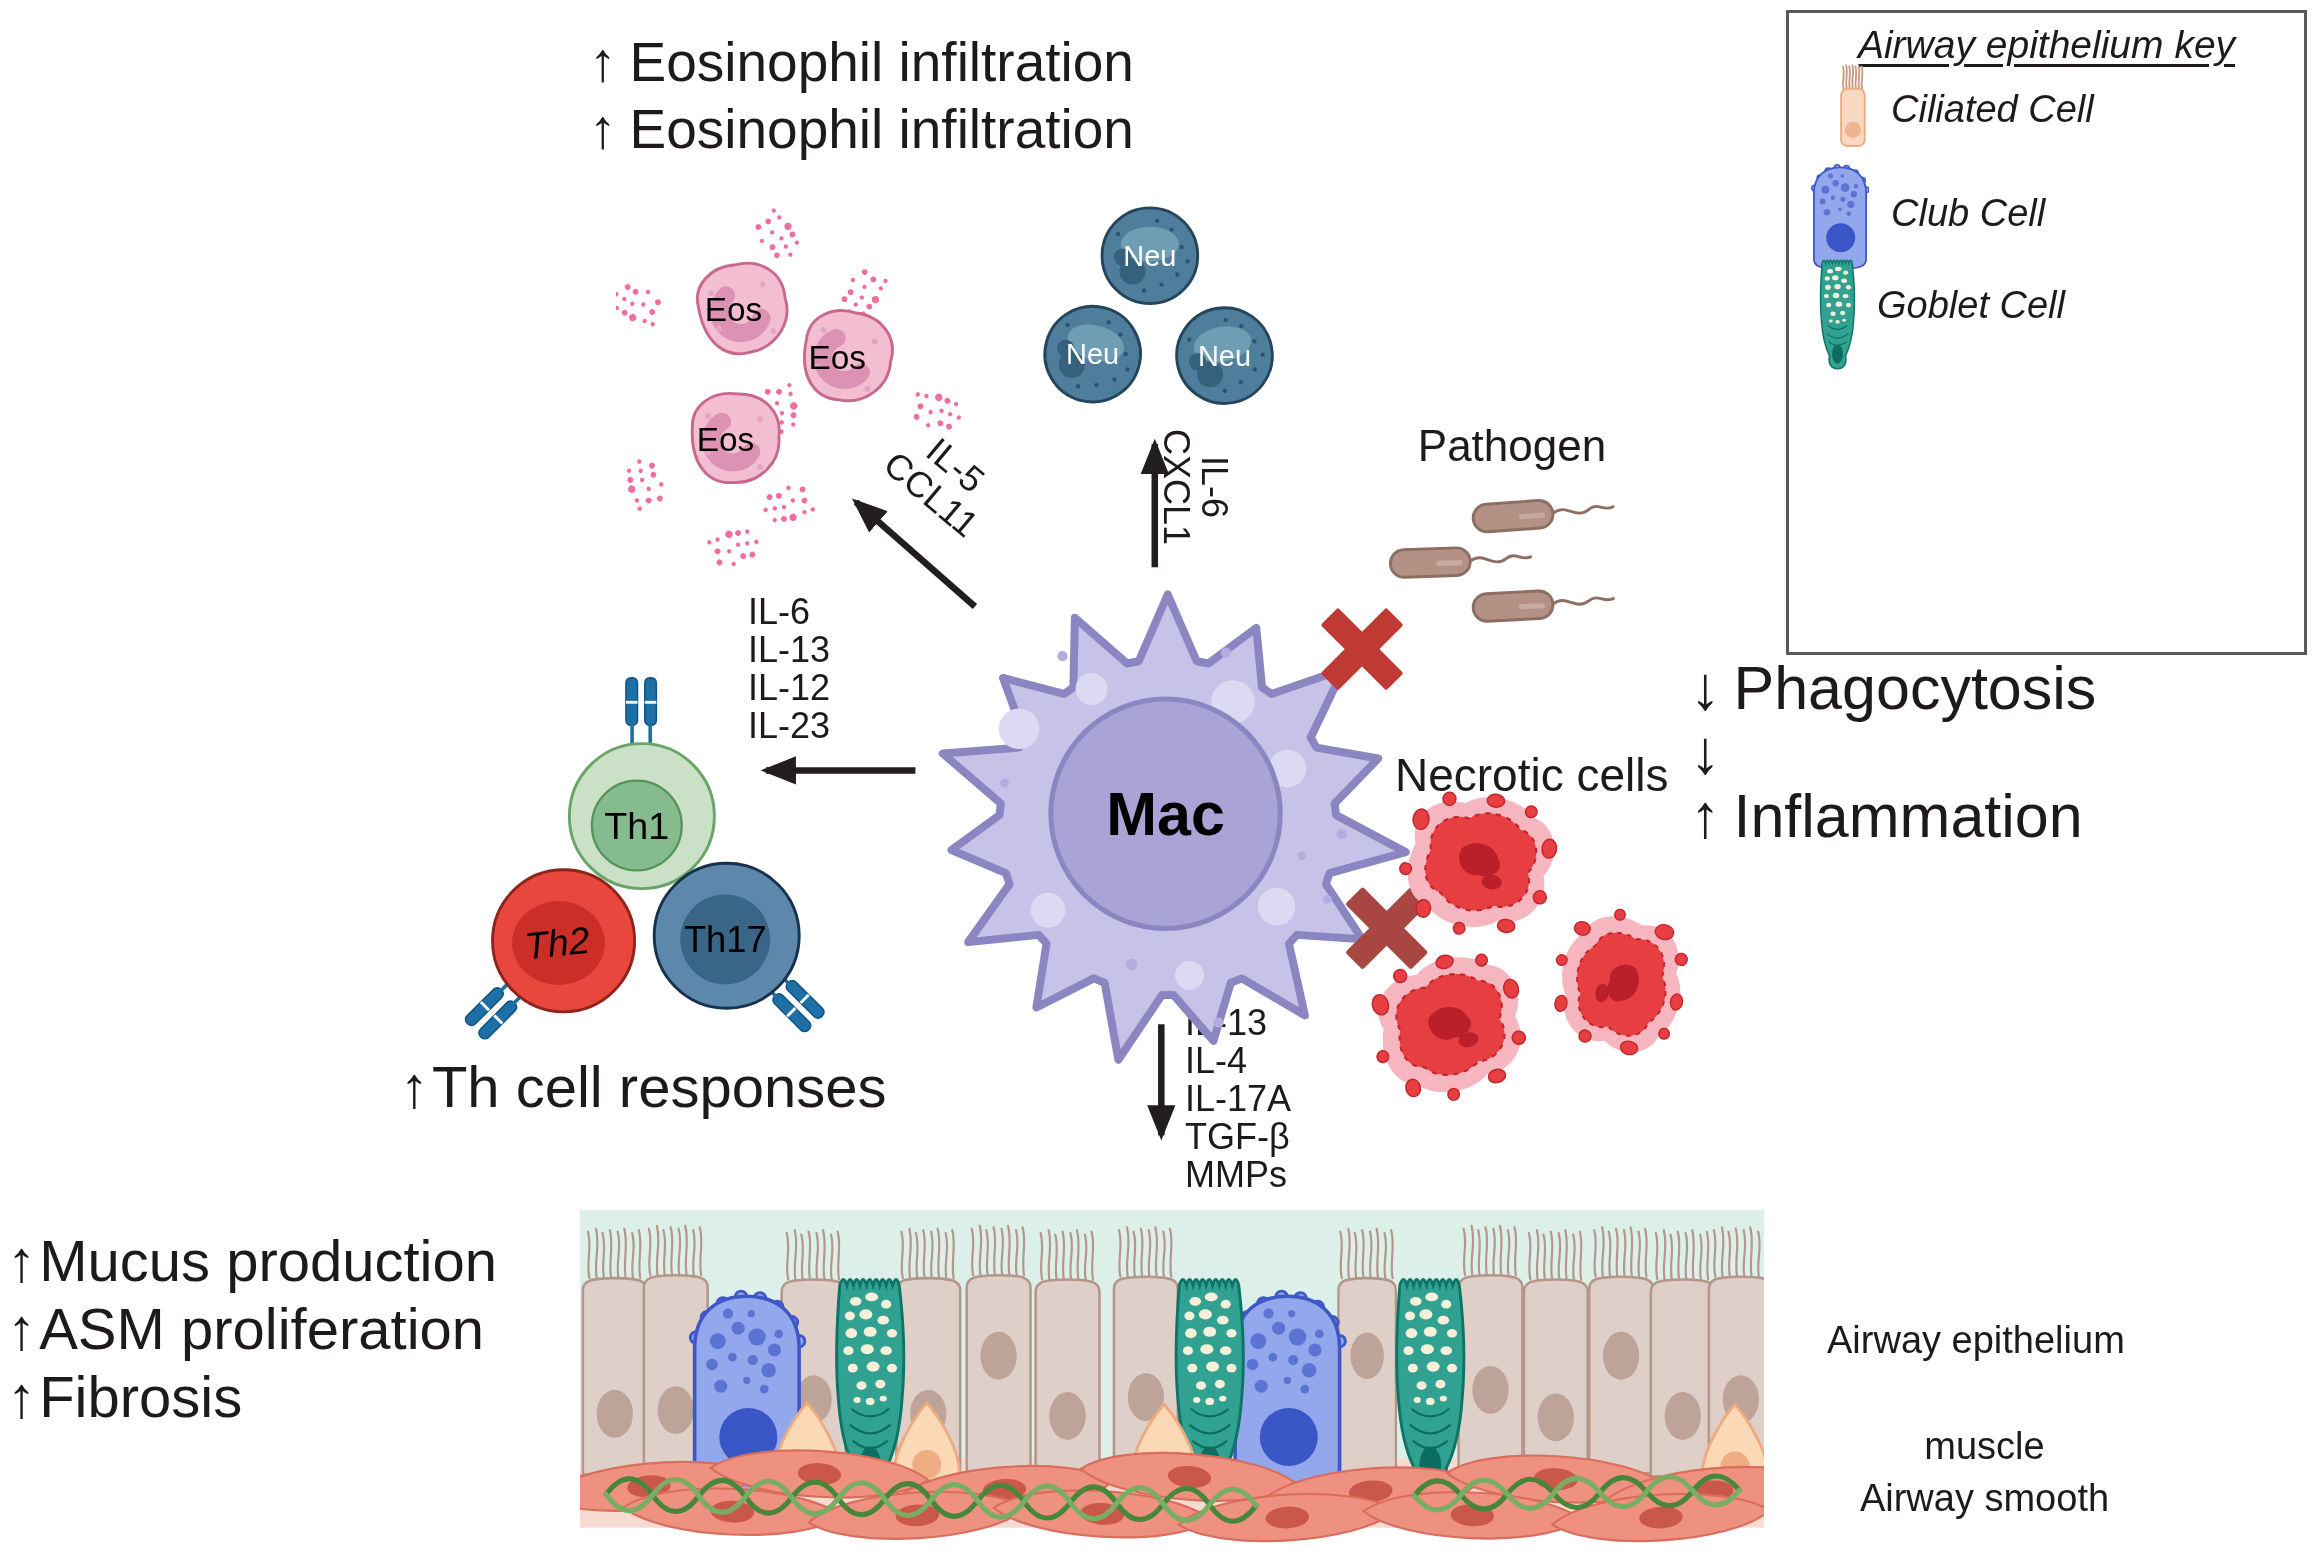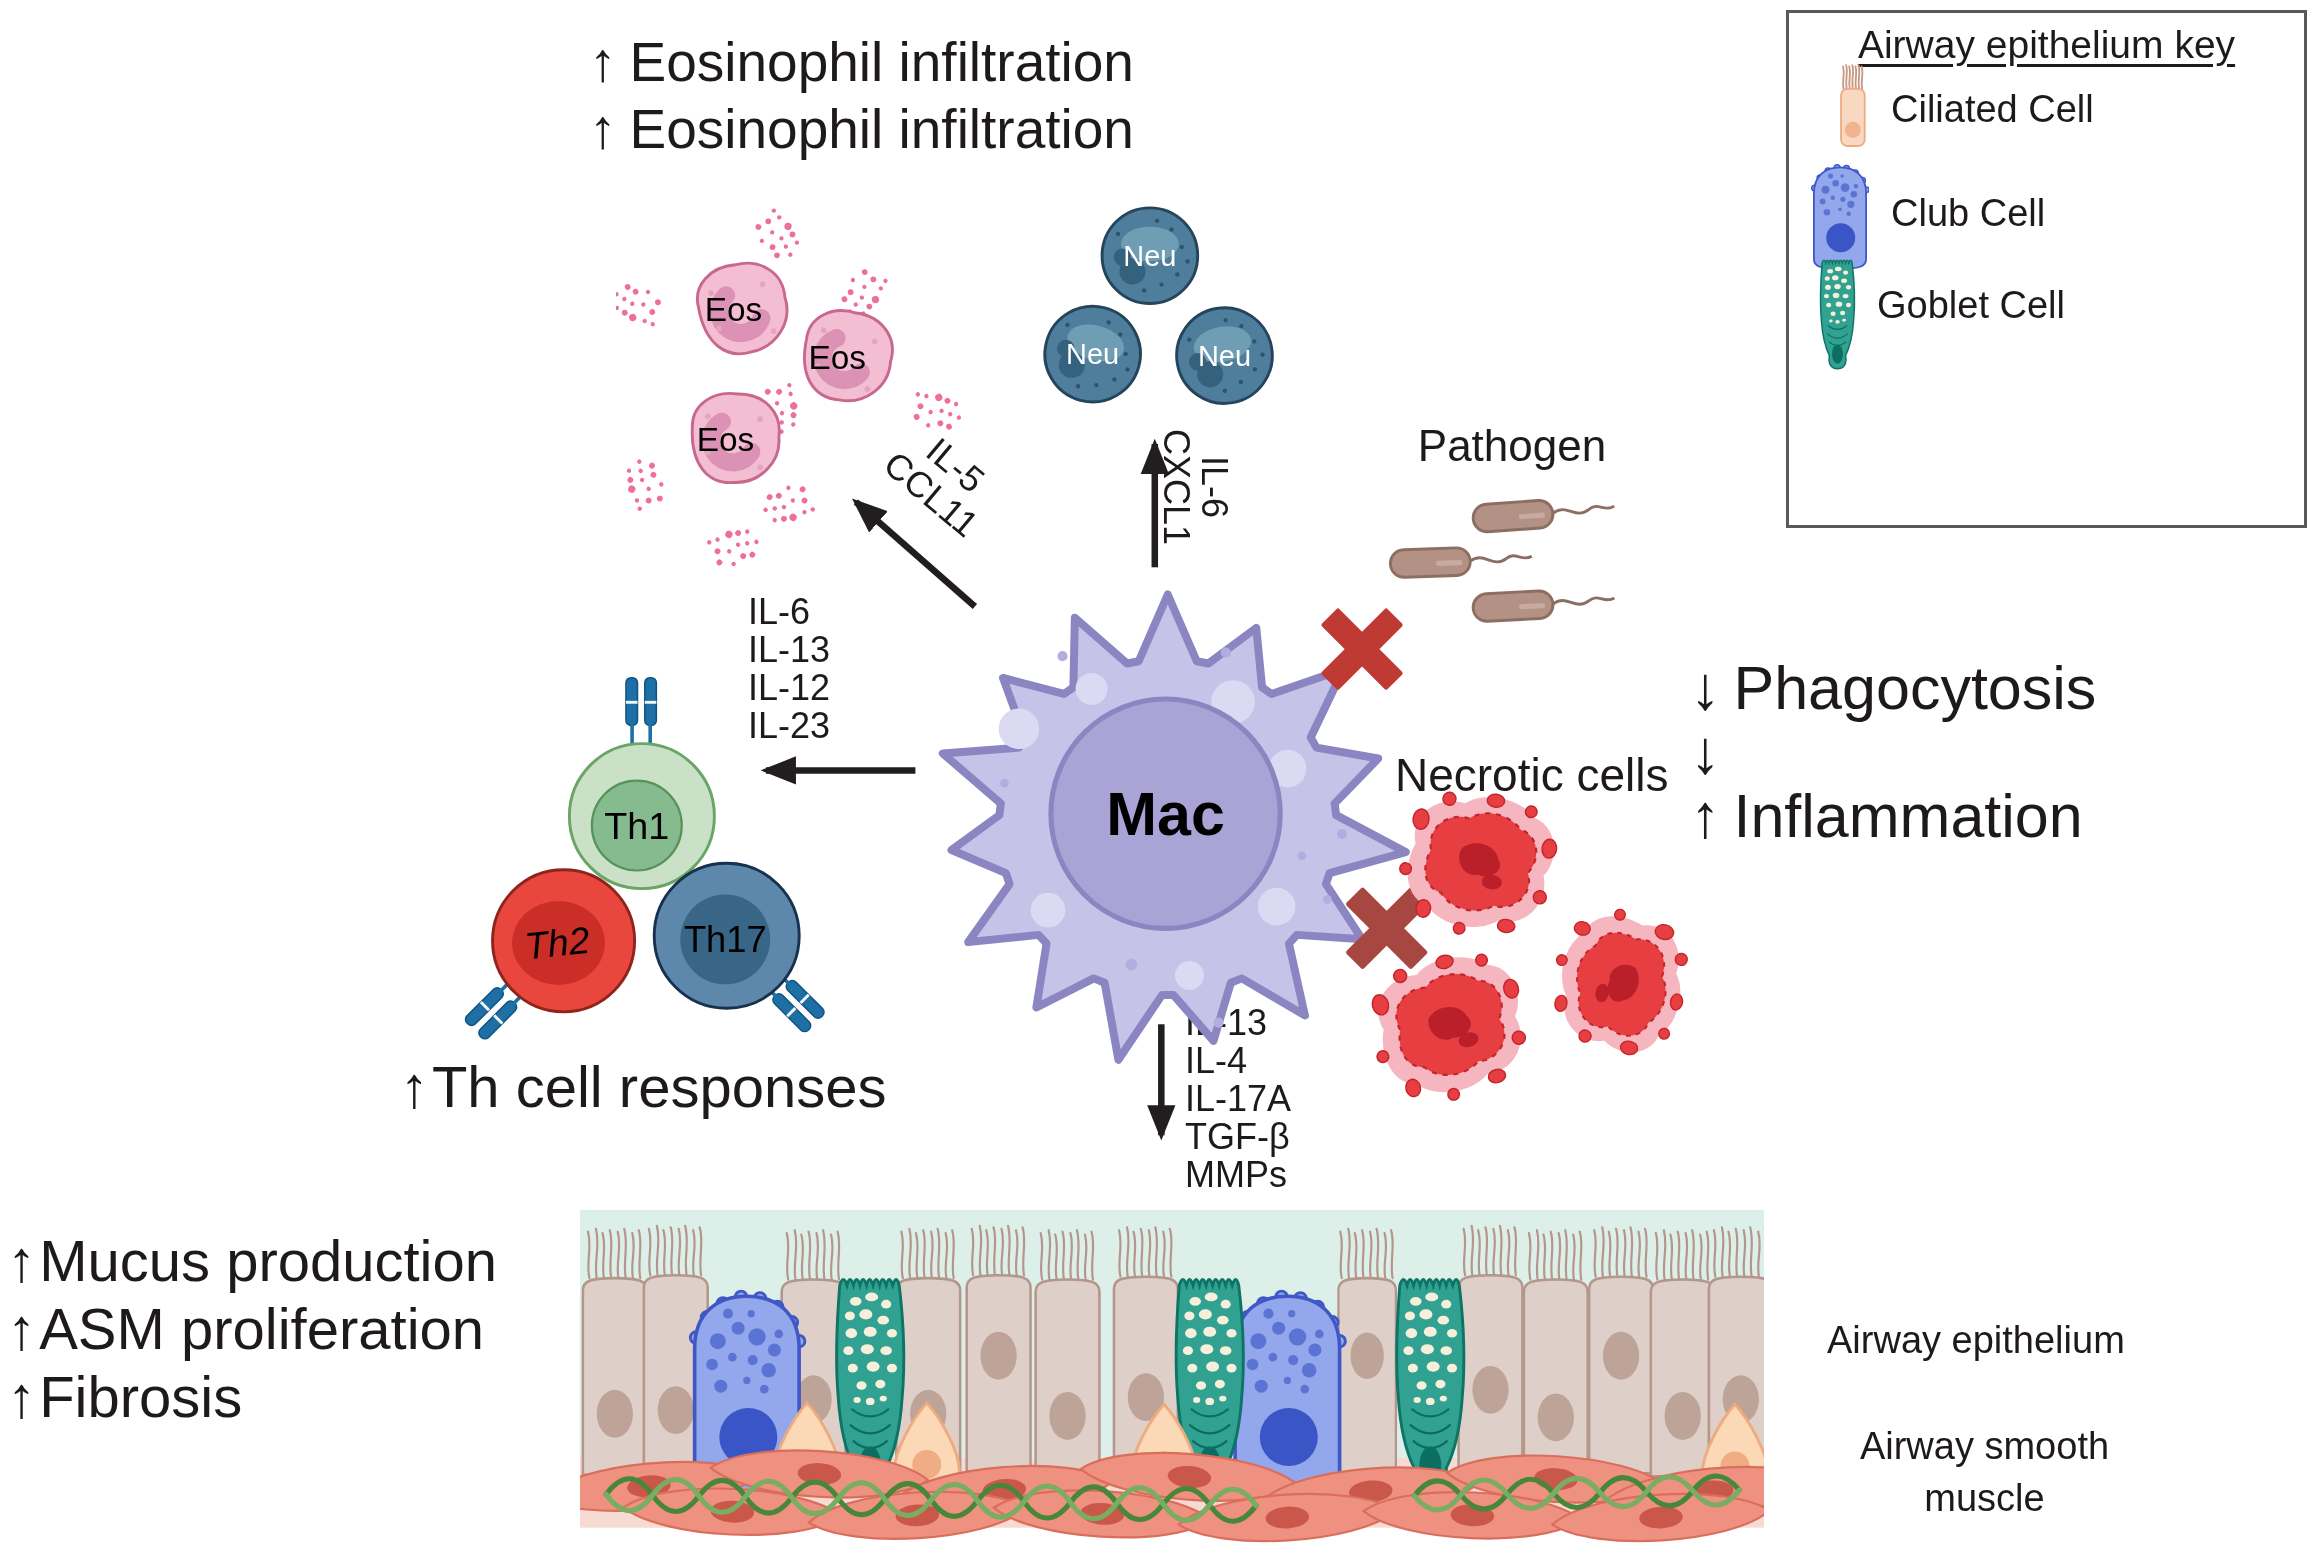--- a/index.html
+++ b/index.html
@@ -13,22 +13,22 @@
   .big-right{font-size:61px;line-height:64px;}
   .big-left{font-size:58px;line-height:68px;}
   .big-th{font-size:58px;line-height:67px;}
   .cyto{font-size:36px;line-height:38px;}
   .cyto-stack div{white-space:nowrap;}
   .rot40{transform:translate(-50%,-50%) rotate(40deg);text-align:center;}
   .rot90{transform:translate(-50%,-50%) rotate(90deg);text-align:center;}
   .plabel{font-size:44px;}
   .nlabel{font-size:46px;}
   .airway-label{font-size:38px;line-height:52px;margin-left:30px;}
-  .legend-box{position:absolute;left:1786px;top:10.2px;width:521px;height:518px;
-              border:3.6px solid #58595b;background:#fff;box-sizing:border-box;}
+  .legend-box{position:absolute;left:1786px;top:10.2px;width:521px;height:645px;
+              border:3.6px solid #58595b;background:#fff;box-sizing:border-box;font-style:italic;}
   .legend-title{position:absolute;left:0;top:10.2px;width:100%;text-align:center;
                 font-size:39px;text-decoration:underline;text-underline-offset:5.8px;}
   .legend-label{position:absolute;font-size:38px;}
   .gap18{gap:13px;}
   .gap4{gap:2.9px;}
 </style>
 </head>
 <body>
 
 <div class="canvas">
@@ -461,22 +461,22 @@
       </g>
       <g transform="translate(1150,398) rotate(-1)">
         <path stroke="#47873a" d="M 0,0 q 32,-40 64,0 t 64,0 t 64,0 t 64,0 t 64,0 t 64,0 t 64,0"></path>
         <path stroke="#79ad62" d="M 0,0 q 32,40 64,0 t 64,0 t 64,0 t 64,0 t 64,0 t 64,0 t 64,0"></path>
       </g>
     </g>
   </svg>
 
   <div class="abs airway-label" style="left:1797px;top:1314px;">Airway epithelium</div>
   <div class="abs airway-label" style="left:1784px;top:1420px;width:341px;text-align:center;">
+    <div>muscle</div>
     <div>Airway smooth</div>
-    <div>muscle</div>
   </div>
 
   <div class="legend-box">
     <div class="legend-title">Airway epithelium key</div>
 
     <svg class="abs" style="left:27.6px;top:51px;" width="73" height="87" viewBox="0 0 100 140">
       <g stroke="#c99a82" stroke-width="3" fill="none" stroke-linecap="round">
         <path d="M 34,40 C 31,26 37,16 33,4"></path>
           <path d="M 39,40 C 36,24 42,14 38,2"></path>
         <path d="M 44,40 C 41,26 47,16 43,4"></path>

